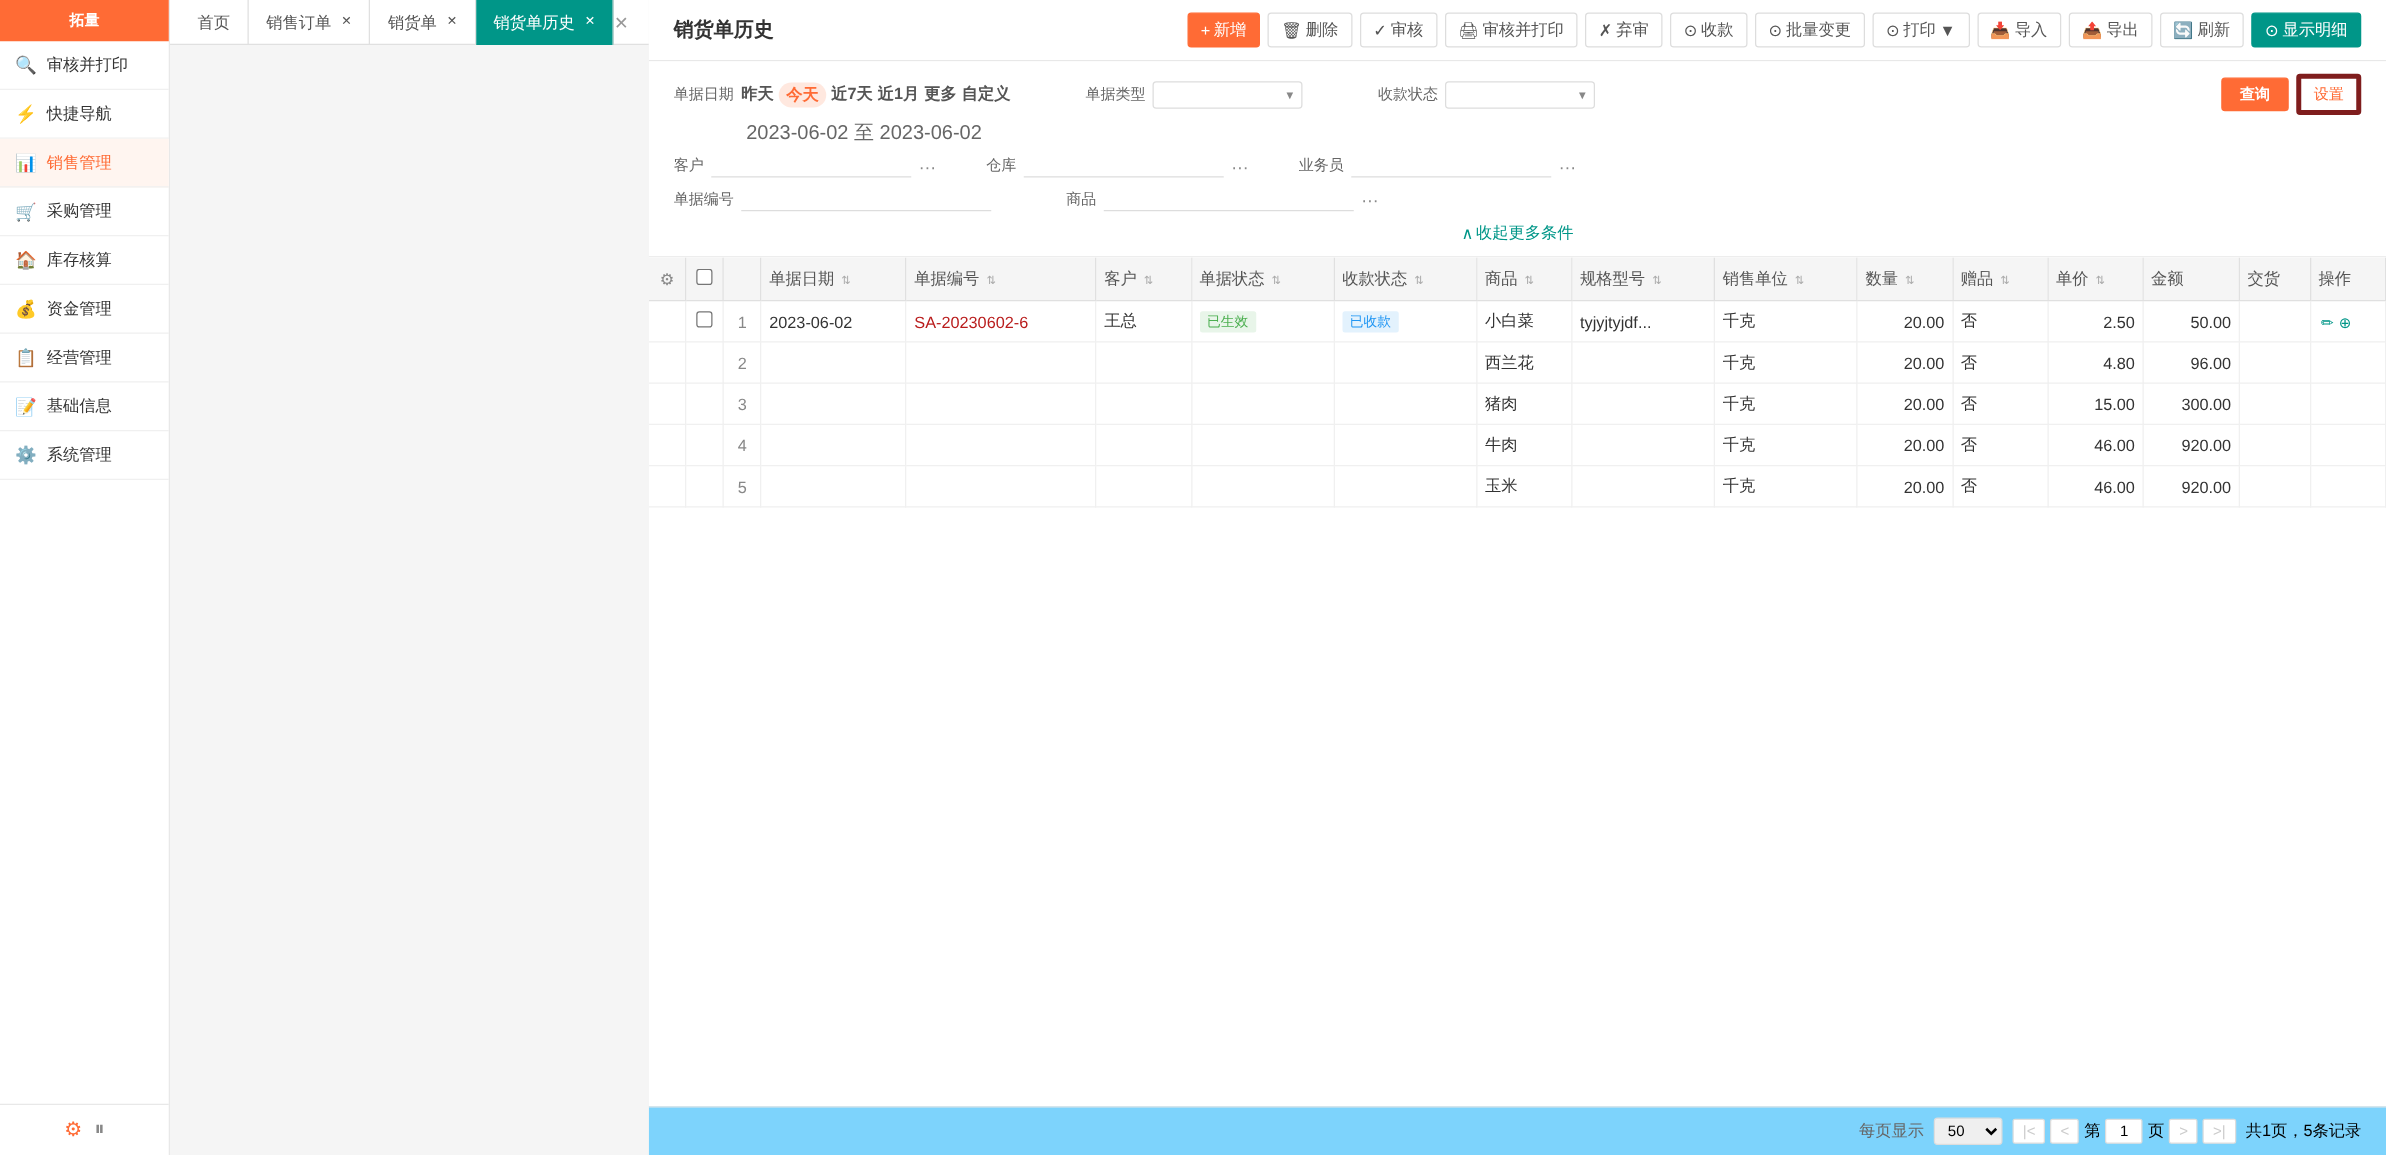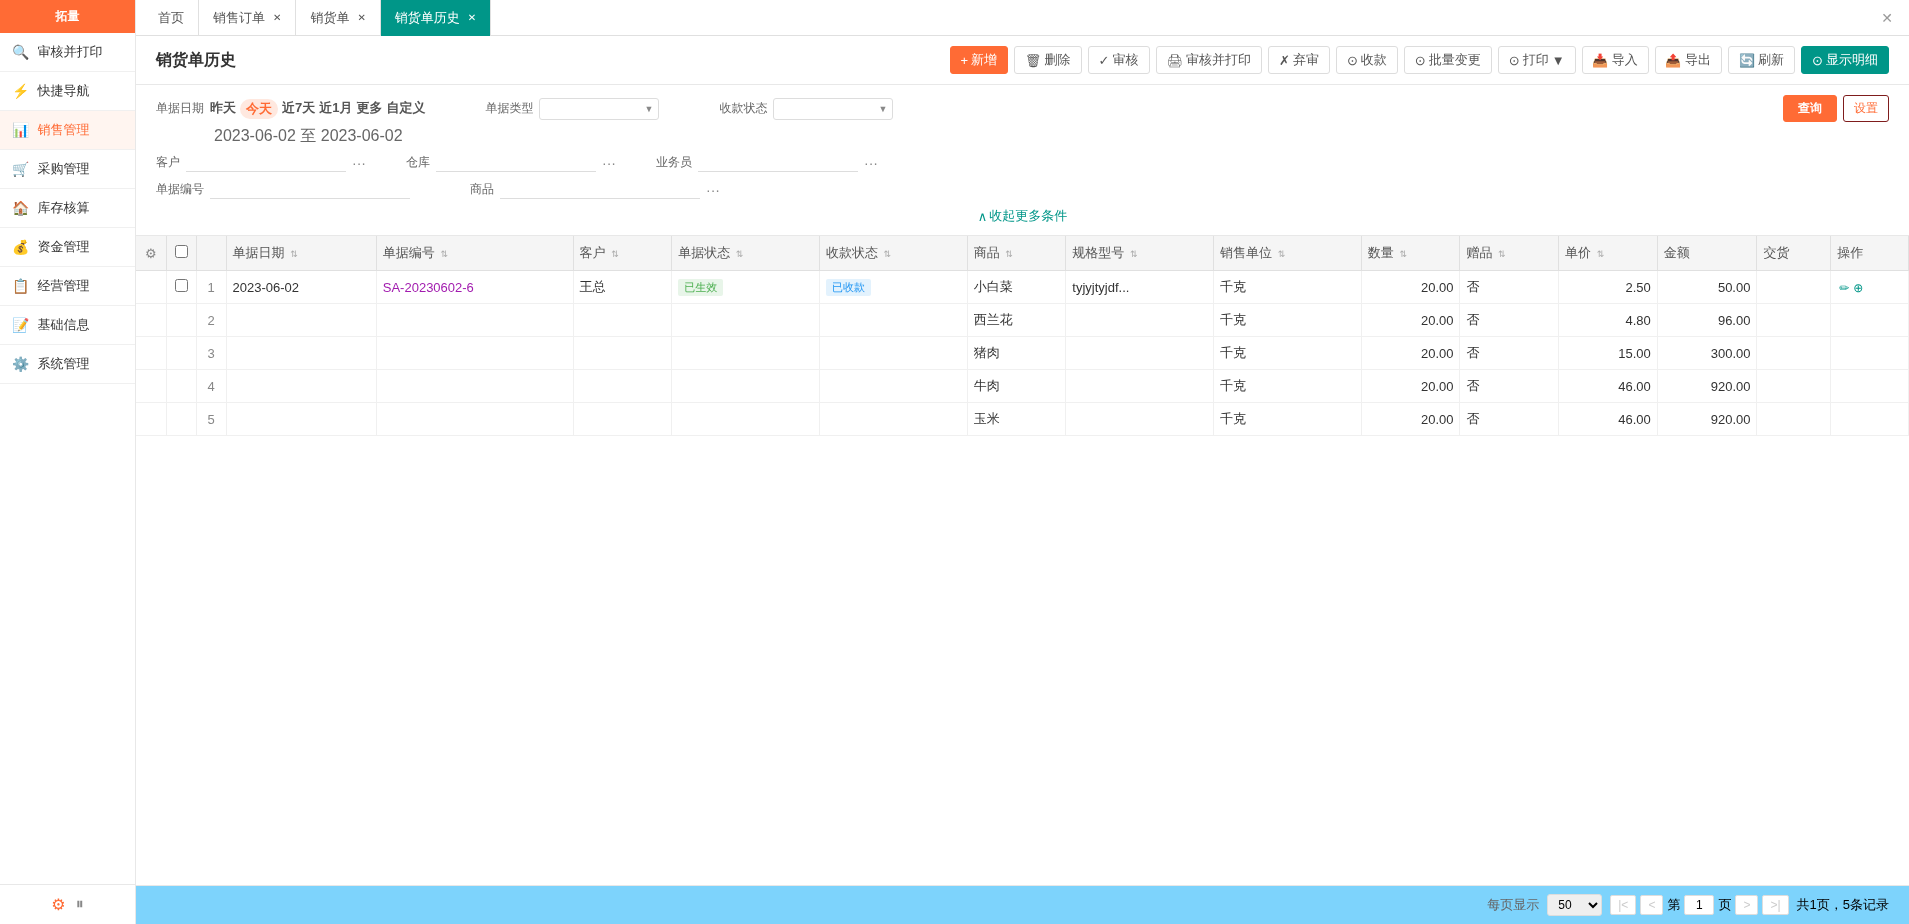--- a/index.html
+++ b/index.html
@@ -40,21 +40,21 @@
       justify-content: center;
       gap: 10px;
       padding: 10px;
       border-top: 1px solid #e8e8e8;
     }
 
     
     .main {
       flex: 1;
       display: flex;
-      flex-direction: column;
+      flex-direction: row;
       overflow: hidden;
     }
 
     
     .top-bar {
       background: #fff;
       border-bottom: 1px solid #e0e0e0;
       display: flex;
       align-items: center;
       height: 36px;
@@ -195,21 +195,21 @@
     .page-nav-btn {
       border: 1px solid #ddd; background: #fff; padding: 2px 7px;
       cursor: pointer; color: #555; border-radius: 2px; font-size: 12px;
     }
     .page-nav-btn.disabled { color: #ccc; cursor: not-allowed; }
     .page-input {
       border: 1px solid #ddd; border-radius: 2px; width: 30px; text-align: center;
       padding: 2px 4px; font-size: 12px; outline: none;
     }
 
-    .settings-btn { background: #fff; color: #ff6b35; border: 1px solid #7f1d1d; border-radius: 3px; padding: 4px 10px; cursor: pointer; font-size: 12px; }
+    .settings-btn { background: #fff; color: #ff6b35; border: 4px solid #7f1d1d; border-radius: 3px; padding: 4px 10px; cursor: pointer; font-size: 12px; }
     .query-btn { background: #ff6b35; color: white; border: 1px solid #ff6b35; border-radius: 3px; padding: 4px 14px; cursor: pointer; font-size: 12px; font-weight: bold; }
 
     .th-gear { cursor: pointer; color: #888; }
     .checkbox-col { width: 30px; text-align: center; }
     .num-col { width: 30px; text-align: center; color: #888; }
 
     .content-area {
       flex: 1;
       display: flex;
       flex-direction: column;
@@ -490,21 +490,21 @@
           </tr>
         </thead>
         <tbody id="table-body">
         <tr>
     <td></td>
     <td class="checkbox-col">
       <input type="checkbox" style="">
     </td>
     <td class="num-col">1</td>
     <td>2023-06-02</td>
-    <td><a style="color:#a21caf;text-decoration:none;cursor:pointer;">SA-20230602-6</a></td>
+    <td><a style="color:#b91c1c;text-decoration:none;cursor:pointer;">SA-20230602-6</a></td>
     <td>王总</td>
     <td>
       <span class="status-badge status-active">已生效</span>
     </td>
     <td>
       <span class="status-badge status-paid">已收款</span>
     </td>
     <td>小白菜</td>
     <td>tyjyjtyjdf...</td>
     <td>千克</td>

